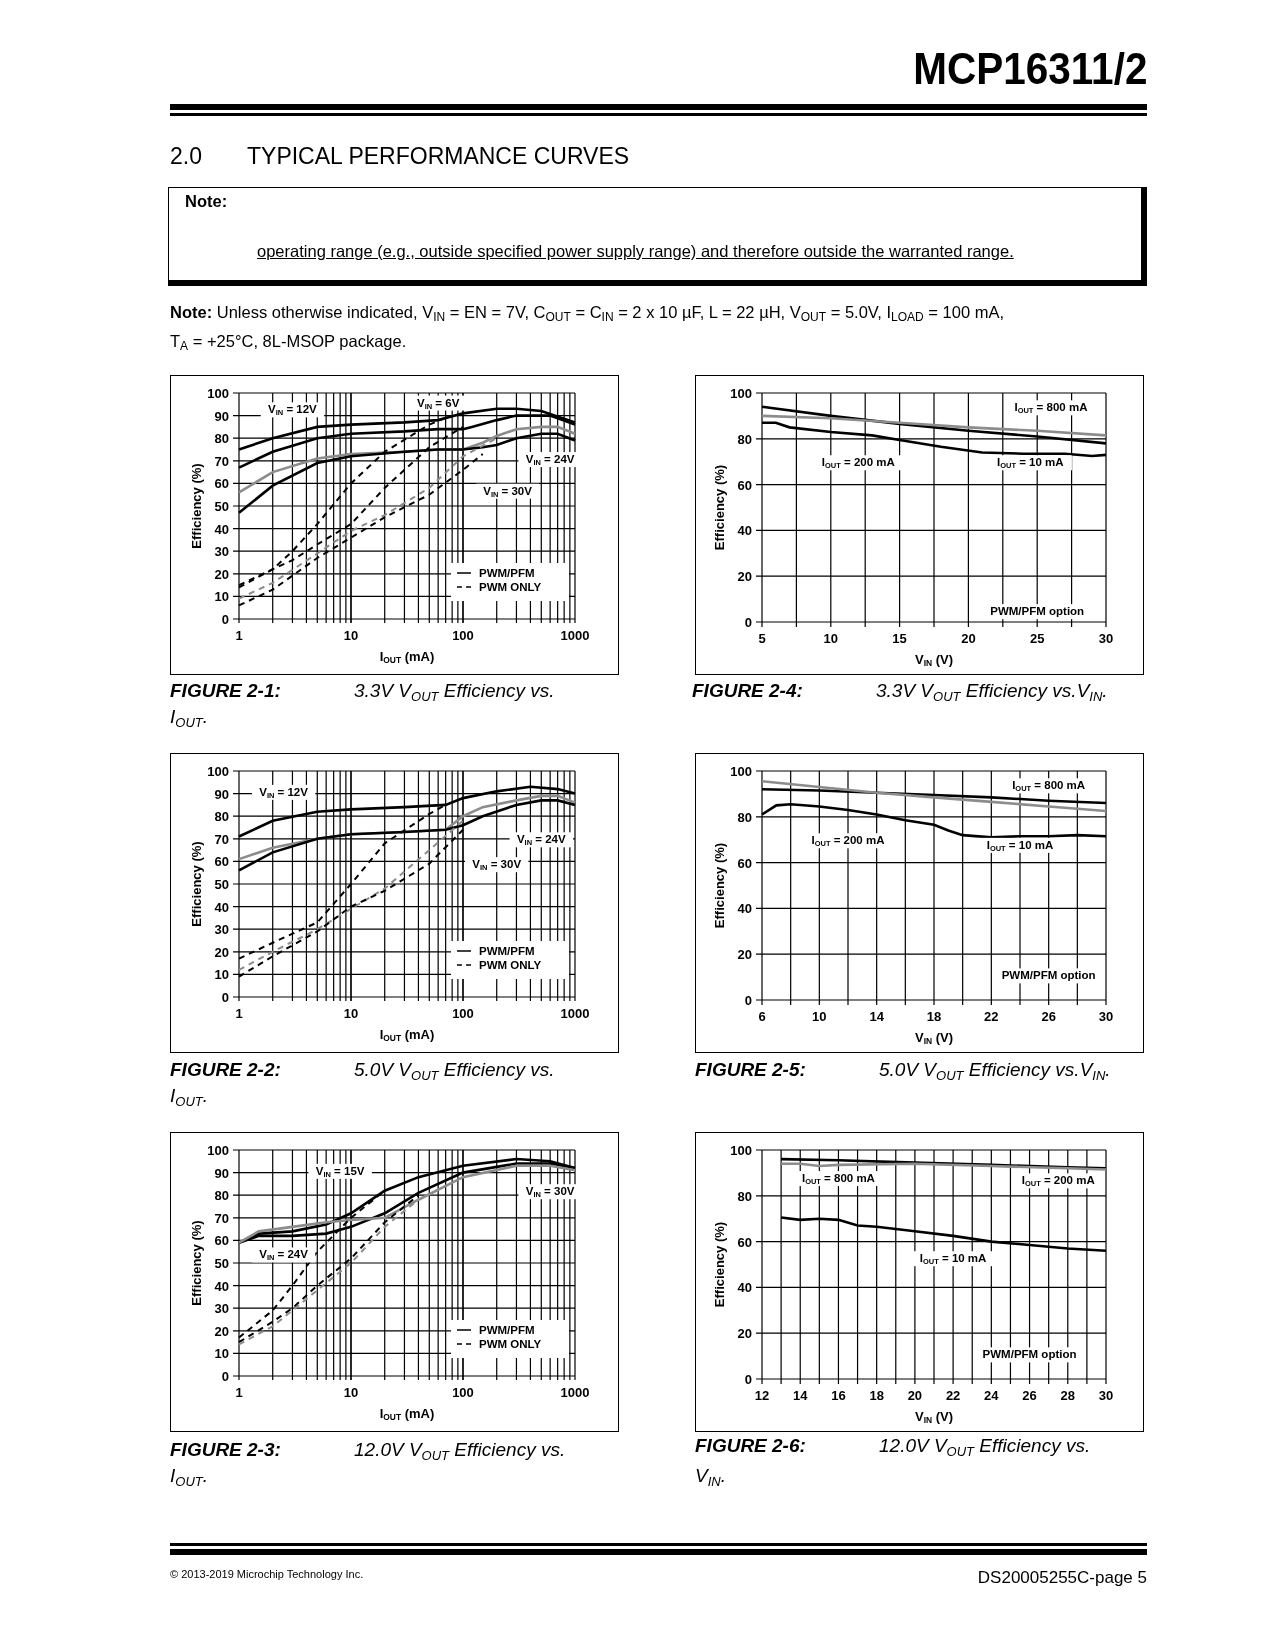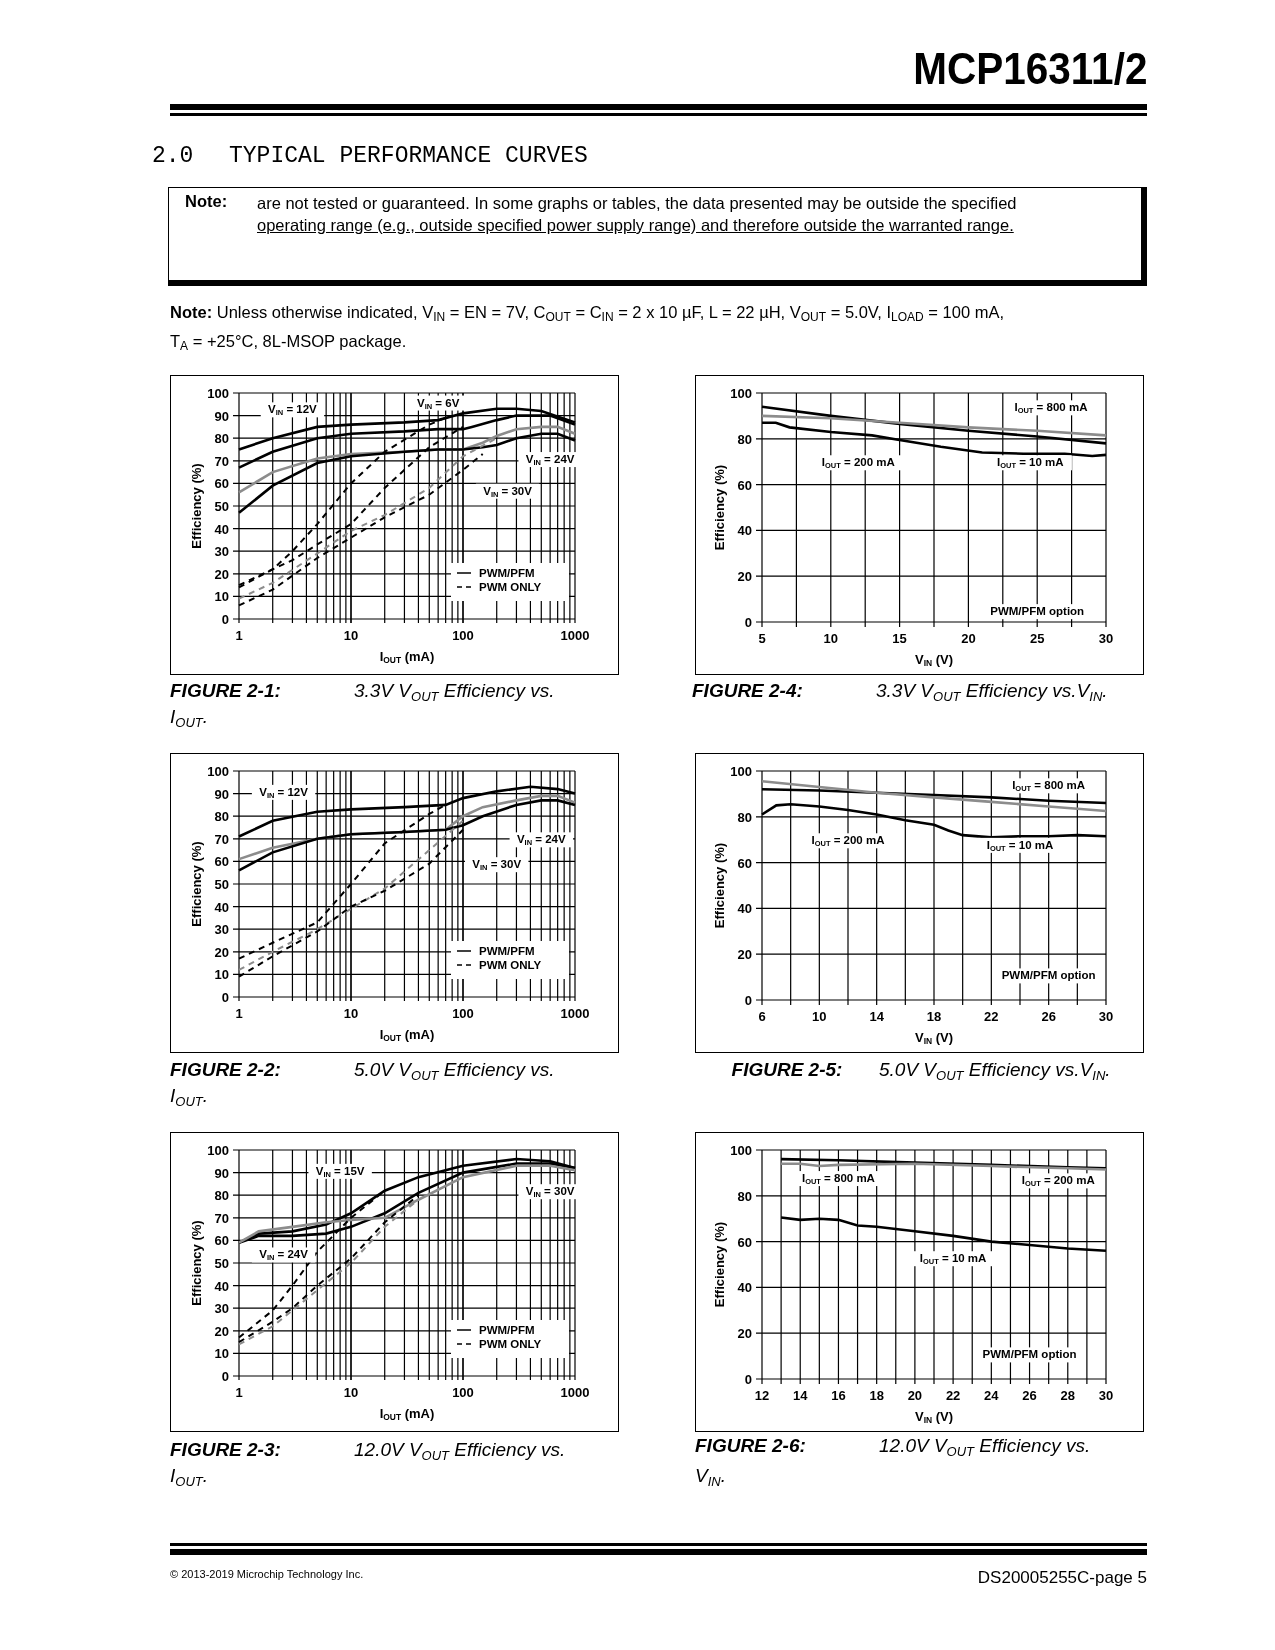--- a/index.html
+++ b/index.html
@@ -1,26 +1,26 @@
 <!DOCTYPE html>
 <html><head>
 <meta charset="utf-8">
 <style>
   html, body { margin:0; padding:0; background:#fff; }
   body { width:1275px; height:1650px; position:relative; font-family:"Liberation Sans", sans-serif; color:#000; overflow:hidden; }
   .abs { position:absolute; }
   .doc-title { right:128px; top:44px; font-size:44px; font-weight:bold; letter-spacing:0px; font-family:"Liberation Sans", sans-serif; transform:scaleX(0.92); transform-origin:right; }
   .rule-thick { left:170px; width:977px; height:6px; background:#000; }
   .rule-thin { left:170px; width:977px; height:3px; background:#000; }
-  .section-title { left:152px; top:143px; font-size:23px; font-weight:normal;font-family:Liberation Mono, monospace; }
+  .section-title { left:170px; top:143px; font-size:23px; font-weight:normal; }
   .section-title .num { display:inline-block; width:77px; }
   .note-box { left:168px; top:187px; width:972px; height:92px; border:1.5px solid #000; border-right:6px solid #000; border-bottom:6px solid #000; }
   .note-label { position:absolute; left:16px; top:4px; font-size:16.5px; font-weight:bold; }
   .note-text { position:absolute; left:88px; top:4px; width:878px; font-size:16.5px; line-height:22px; text-align:justify; }
-  .note-text .ul { text-decoration:underline; }
+  .note-text .ul { text-decoration:underline;margin-top:48px; }
   .cond { left:170px; top:300px; width:977px; font-size:16.5px; line-height:24px; }
   .cond b { font-weight:bold; }
   .cond sub { font-size:12px; vertical-align:-3px; }
   .chart-box { border:1.5px solid #000; width:447px; height:298px; background:#fff; }
   .chart-box svg { position:absolute; left:0; top:0; }
   .caption { font-size:19px; font-style:italic; }
   .caption .fig { font-weight:bold; display:inline-block; width:184px; }
   .caption sub { font-size:13px; vertical-align:-4px; }
   .caption2 { font-size:19px; font-style:italic; }
   .caption2 sub { font-size:13px; vertical-align:-4px; }
@@ -35,21 +35,20 @@
 <div class="abs rule-thick" style="top:104px;"></div>
 <div class="abs rule-thin" style="top:113px;"></div>
 
 <div class="abs section-title">
   <span class="num">2.0</span><span>TYPICAL PERFORMANCE CURVES</span>
 </div>
 
 <div class="abs note-box">
   <div class="note-label">Note:</div>
   <div class="note-text">
-    <div>are not tested or guaranteed. In some graphs or tables, the data presented may be outside the specified</div>
     <div class="ul">operating range (e.g., outside specified power supply range) and therefore outside the warranted range.</div>
   </div>
 </div>
 
 <div class="abs cond">
   <b>Note:</b><span> Unless otherwise indicated, V</span><sub>IN</sub><span> = EN = 7V, C</span><sub>OUT</sub><span> = C</span><sub>IN</sub><span> = 2 x 10 µF, L = 22 µH, V</span><sub>OUT</sub><span> = 5.0V, I</span><sub>LOAD</sub><span> = 100 mA,</span><br><span>T</span><sub>A</sub><span> = +25°C, 8L-MSOP package.</span>
 </div>
 
 <div class="abs chart-box" style="left:170px; top:375px;">
     <svg width="447" height="298" viewBox="0 0 447 298">
@@ -482,21 +481,21 @@
   <span class="fig">FIGURE 2-3:</span><span>12.0V V</span><sub>OUT</sub><span> Efficiency vs.</span>
 </div>
 <div class="abs caption2" style="left:170px; top:1465px;">
   <span>I</span><sub>OUT</sub><span>.</span>
 </div>
 
 <div class="abs caption" style="left:692px; top:680px;">
   <span class="fig">FIGURE 2-4:</span><span>3.3V V</span><sub>OUT</sub><span> Efficiency vs.V</span><sub>IN</sub><span>.</span>
 </div>
 
-<div class="abs caption" style="left:695px; top:1059px;text-align:center;">
+<div class="abs caption" style="left:695px; top:1059px;">
   <span class="fig">FIGURE 2-5:</span><span>5.0V V</span><sub>OUT</sub><span> Efficiency vs.V</span><sub>IN</sub><span>.</span>
 </div>
 
 <div class="abs caption" style="left:695px; top:1435px;">
   <span class="fig">FIGURE 2-6:</span><span>12.0V V</span><sub>OUT</sub><span> Efficiency vs.</span>
 </div>
 <div class="abs caption2" style="left:695px; top:1465px;">
   <span>V</span><sub>IN</sub><span>.</span>
 </div>
 

